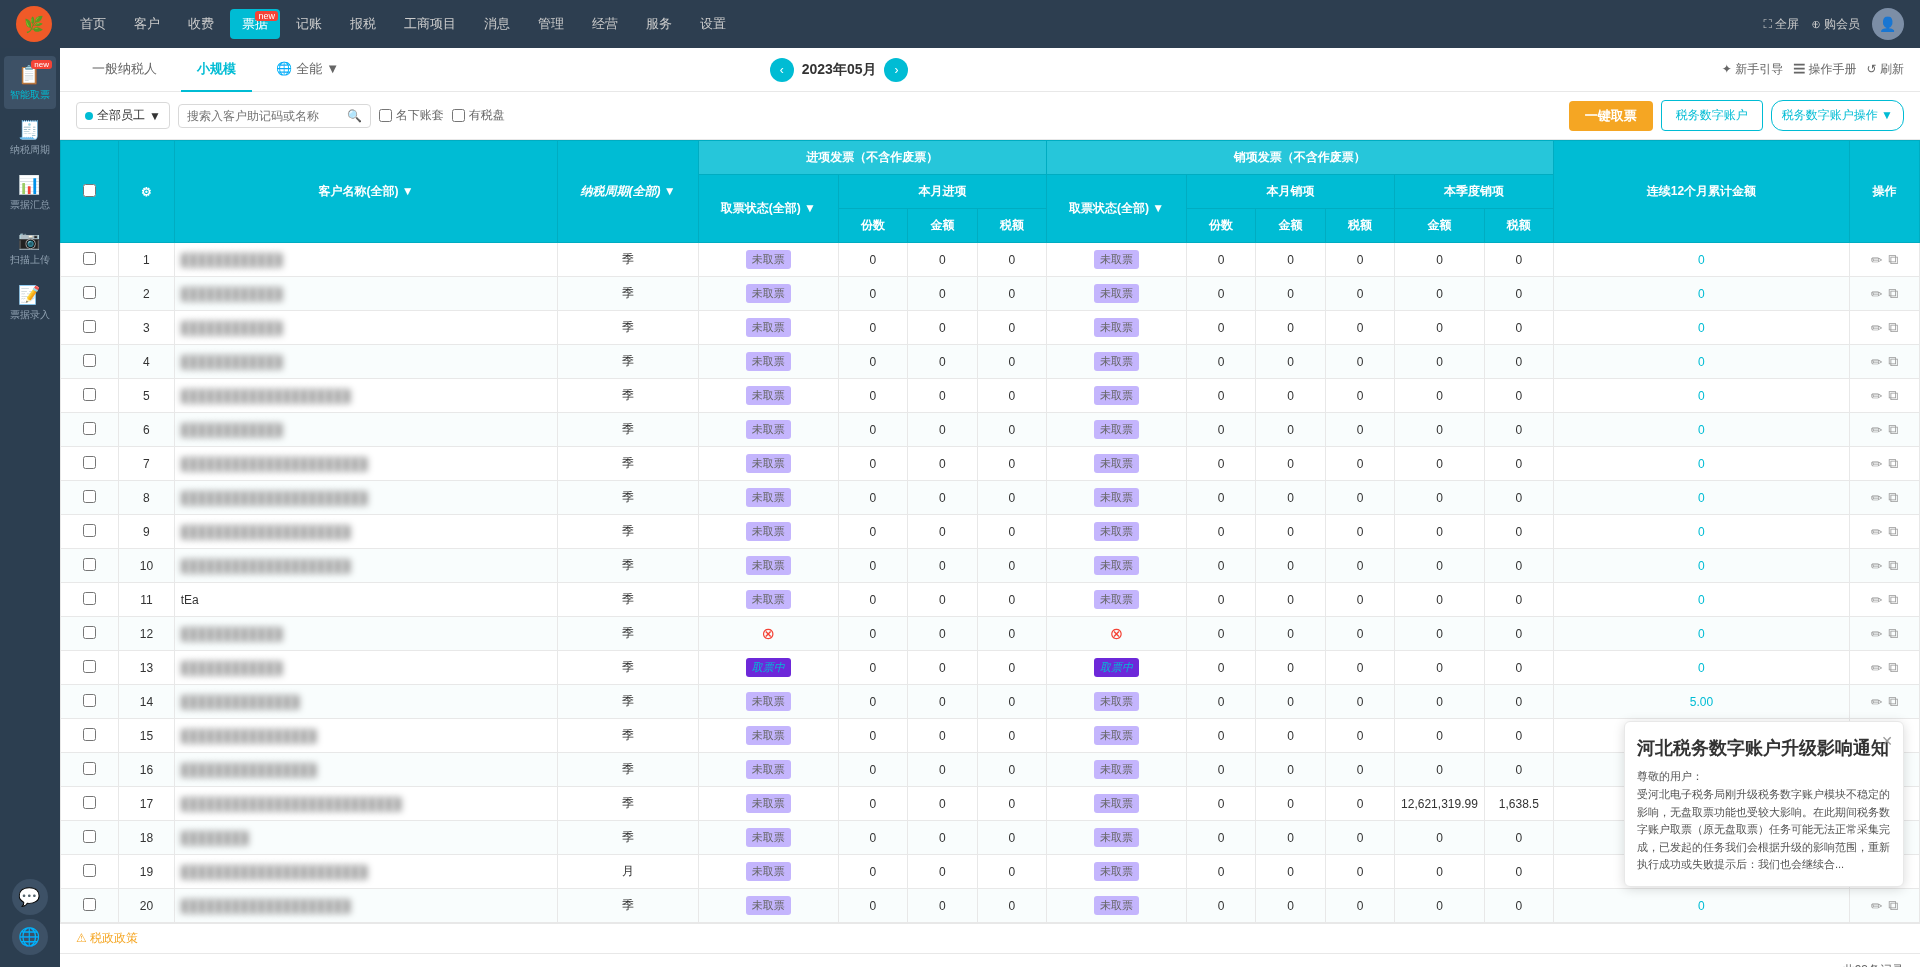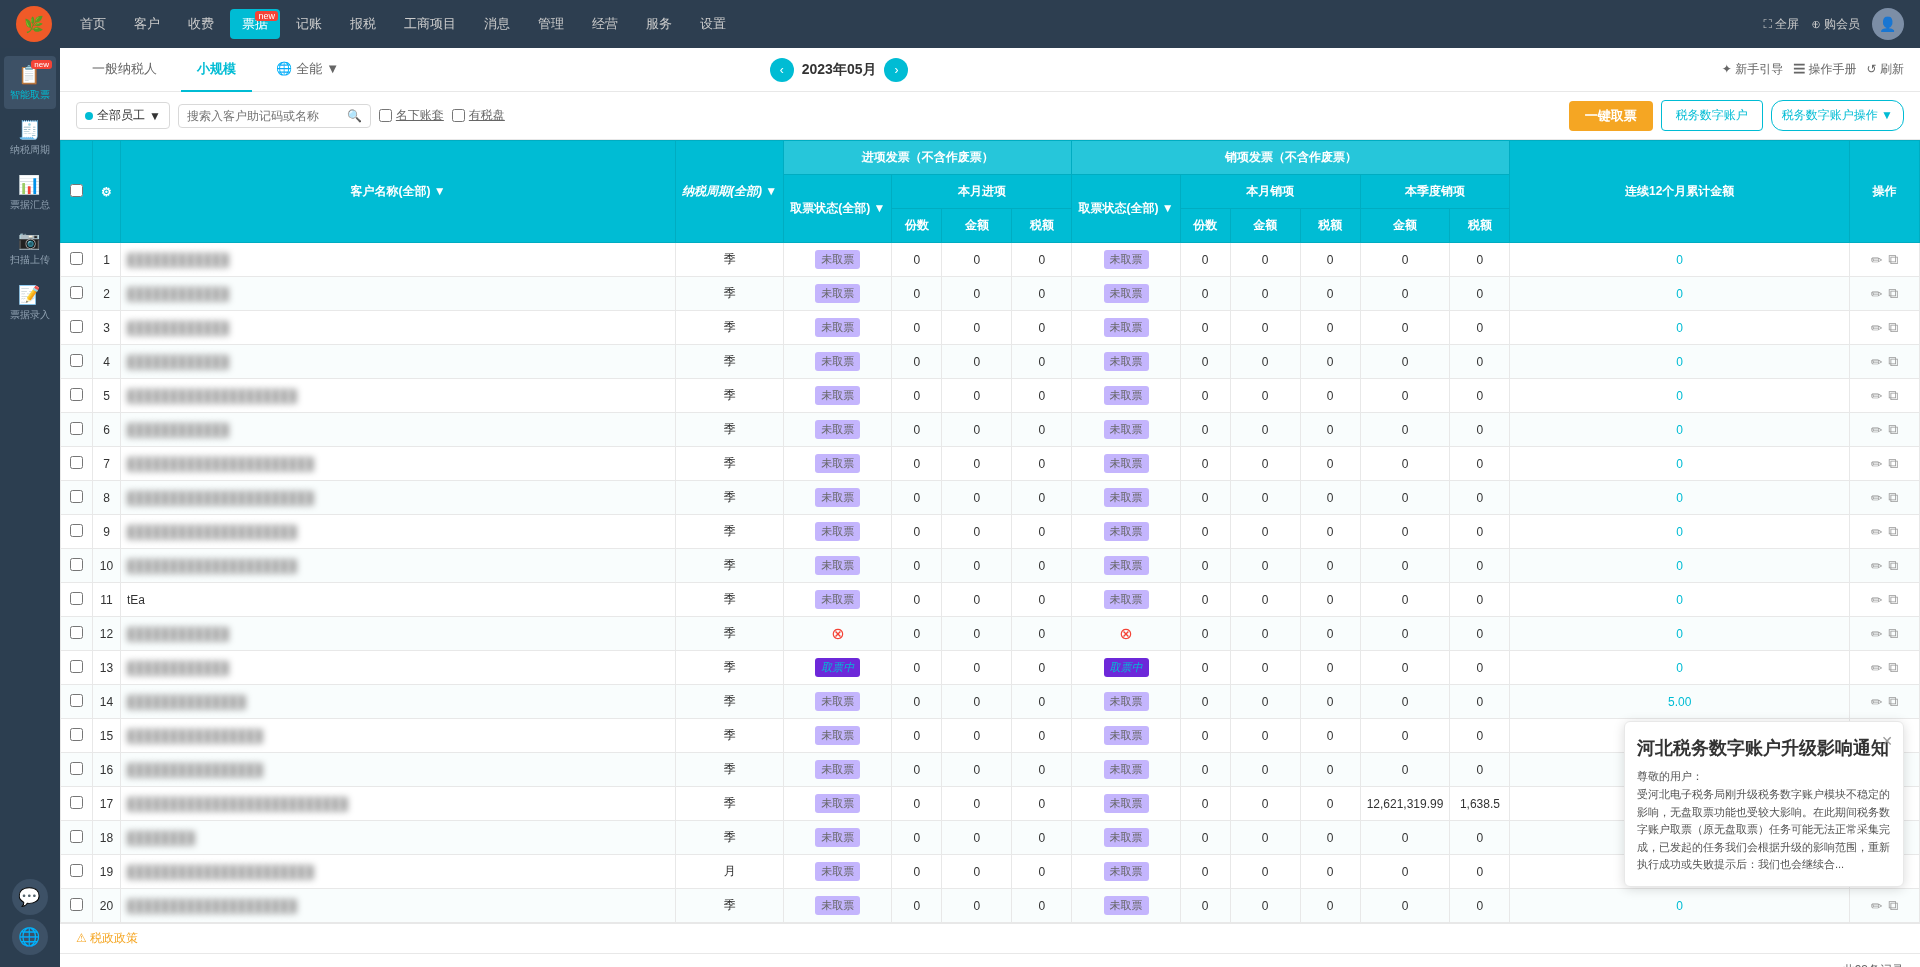--- a/index.html
+++ b/index.html
@@ -156,21 +156,21 @@
       border: 1px solid #d9d9d9; border-radius: 4px;
       padding: 4px 8px; background: #fff;
     }
     .search-input-wrap input {
       border: none; outline: none; font-size: 12px;
       width: 160px; color: #999;
     }
     .search-input-wrap .search-icon { color: #999; cursor: pointer; }
     .checkbox-filter {
       display: flex; align-items: center; gap: 4px;
-      font-size: 12px; color: #666; cursor: pointer; text-decoration: underline;
+      font-size: 12px; color: #666; cursor: pointer;
     }
     .toolbar .spacer { flex: 1; }
     .btn-primary {
       background: #f5a623; color: #fff; border: none;
       padding: 6px 16px; border-radius: 4px; cursor: pointer;
       font-size: 13px; font-weight: bold;
     }
     .btn-outline {
       background: #fff; color: #00bcd4; border: 1px solid #00bcd4;
       padding: 6px 14px; border-radius: 4px; cursor: pointer;
@@ -186,21 +186,21 @@
     .table-wrap {
       flex: 1; overflow: auto;
       padding: 0;
     }
     table {
       width: 100%; border-collapse: collapse;
       font-size: 12px;
     }
     thead tr th {
       background: #00bcd4; color: #fff;
-      padding: 8px 6px;
+      padding: 8px 22px;
       text-align: center;
       border: 1px solid #00acc1;
       white-space: nowrap;
       position: sticky; top: 0; z-index: 10;
     }
     .th-group-header {
       background: #26c6da !important;
     }
     tbody tr {
       background: #fff;

